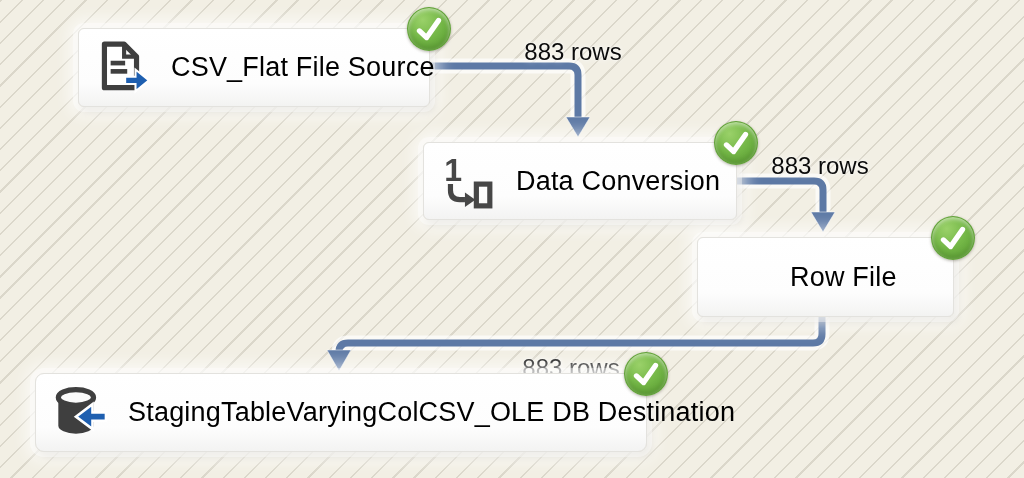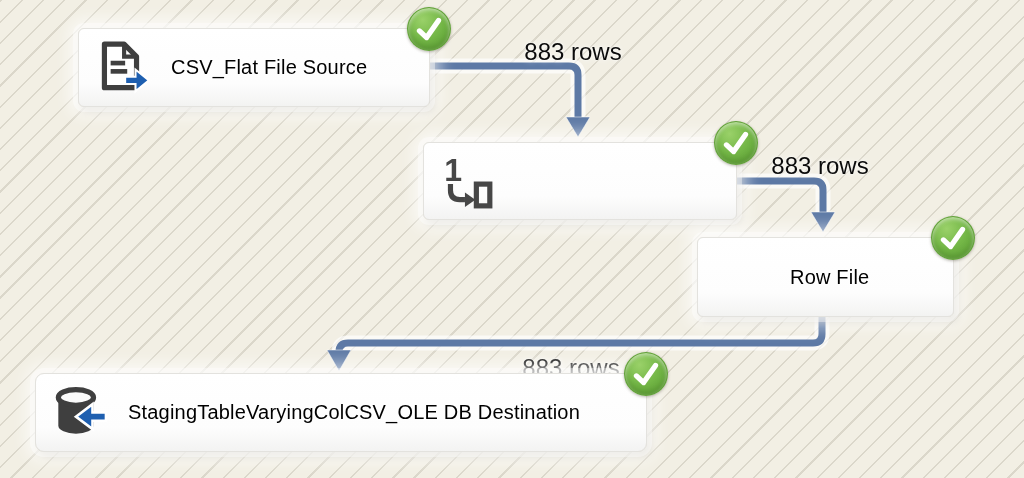--- a/index.html
+++ b/index.html
@@ -17,21 +17,21 @@
   .conn-head{fill:#5d79a5;stroke:rgba(255,255,255,0.5);stroke-width:1;}
   .node{
     position:absolute;display:flex;align-items:center;
     background:linear-gradient(180deg,#ffffff 0%,#fdfdfd 70%,#f3f3f2 100%);
     border:1px solid #e3e2de;border-radius:6px;
     box-shadow:0 0 0 5px rgba(255,255,255,0.40),
                0 0 16px 9px rgba(255,255,255,0.65),
                3px 4px 7px rgba(112,106,90,0.38);
   }
   .node .icon{position:absolute;left:13px;top:50%;transform:translateY(-50%);width:58px;height:58px;}
-  .node .label{margin-left:92px;font-size:20px;color:#000;white-space:nowrap;letter-spacing:0.2px;}
+  .node .label{margin-left:92px;font-size:27px;color:#000;white-space:nowrap;letter-spacing:0.2px;}
   .check{
     position:absolute;width:44px;height:44px;border-radius:50%;box-sizing:border-box;
     background:radial-gradient(circle at 35% 28%, #9ad169 0%, #74b747 48%, #5c9f35 100%);
     border:1px solid rgba(98,160,58,0.9);
     box-shadow:inset 0 2px 4px rgba(255,255,255,0.55),
                inset 0 -4px 6px rgba(58,105,25,0.35),
                0 1px 3px rgba(95,92,74,0.45);
   }
   .check svg{position:absolute;left:0;top:0;width:100%;height:100%;}
   .rowlabel{
@@ -88,20 +88,21 @@
 
   <div class="node" style="left:423px;top:142px;width:312px;height:76px;">
     <span class="icon">
       <svg viewBox="0 0 56 56">
         <text x="7" y="28" font-size="31" font-weight="bold" fill="#474747">1</text>
         <path d="M13 31 v6 q0 9 9 9 h5" fill="none" stroke="#474747" stroke-width="5"></path>
         <polygon points="27,39 27,53 37,46" fill="#474747"></polygon>
         <rect x="38" y="31" width="13" height="21" fill="none" stroke="#474747" stroke-width="5"></rect>
       </svg>
     </span>
+    <span class="label">Data Conversion</span>
     <span class="check" style="left:290px;top:-22px;">
       <svg viewBox="0 0 44 44">
           <polyline points="12,24 19.5,31 32,13" fill="none" stroke="#ffffff" stroke-width="5.5" stroke-linecap="round" stroke-linejoin="round"></polyline>
         </svg>
     </span>
   </div>
 
   <div class="node" style="left:697px;top:237px;width:255px;height:78px;">
     <span class="label">Row File</span>
     <span class="check" style="left:233px;top:-22px;">

